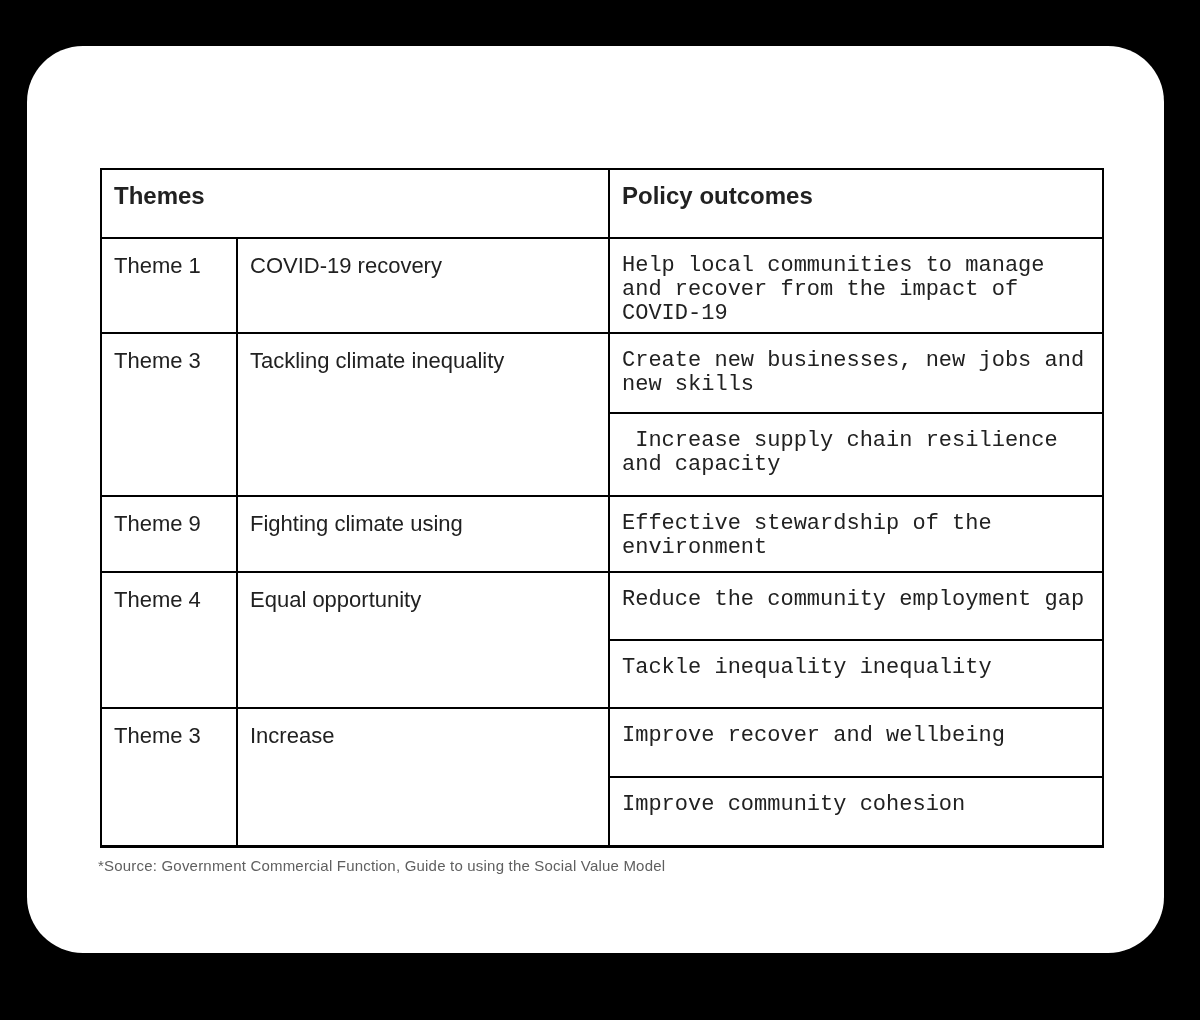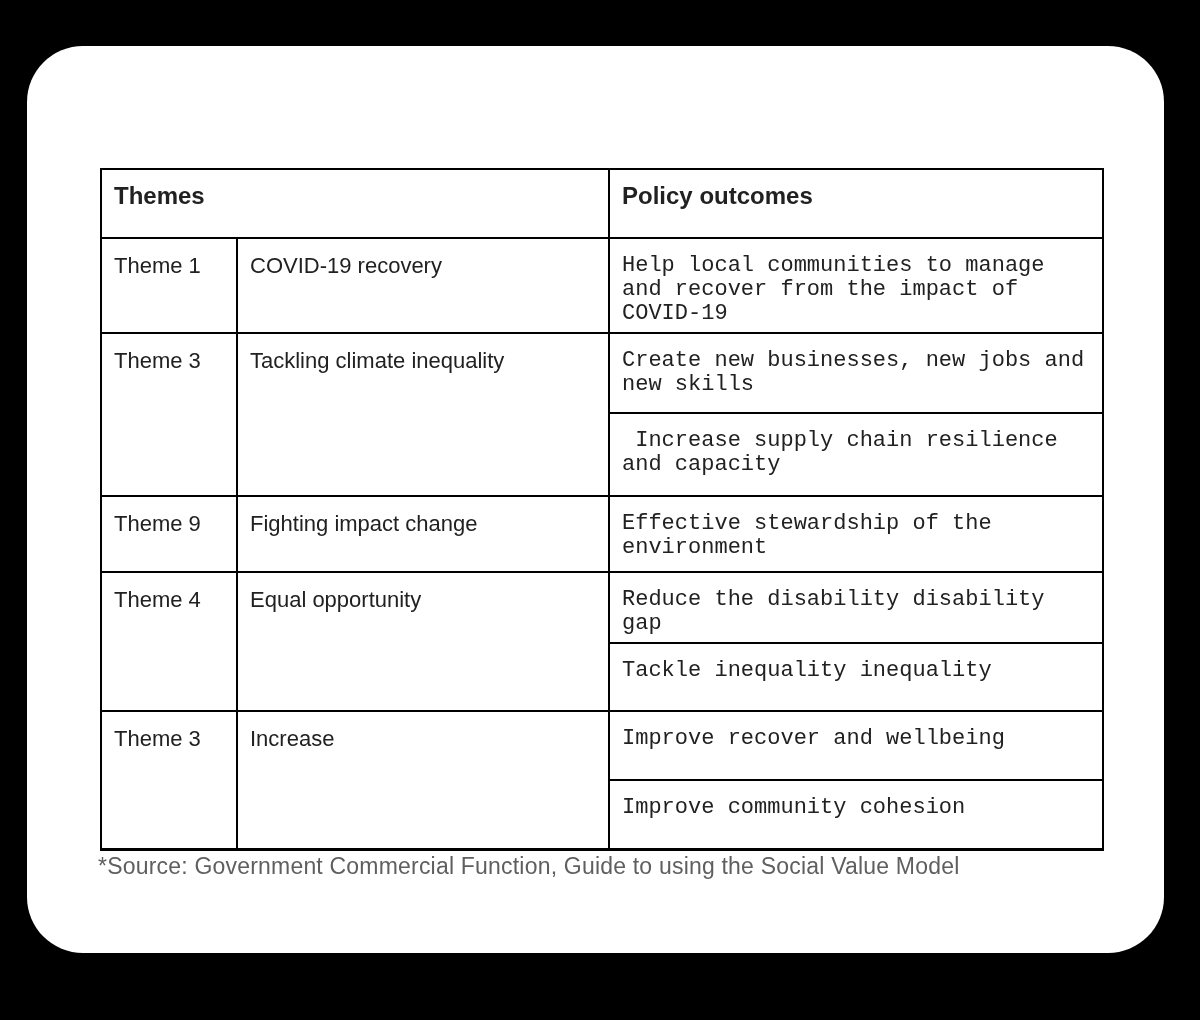--- a/index.html
+++ b/index.html
@@ -60,21 +60,21 @@
   tr.r2b { height: 83px; }
   tr.r3  { height: 76px; }
   tr.r4a { height: 68px; padding-left: 36px; }
   tr.r4b { height: 68px; }
   tr.r5a { height: 69px; }
   tr.r5b { height: 69px; }
   .source {
     position: absolute;
     left: 71px;
     top: 806px;
-    font-size: 23px;
+    font-size: 15px;
     line-height: 28px;
     letter-spacing: 0.2px;
     color: #5f5f5f;
   }
 </style>
 </head>
 <body>
 
 <div class="stage">
   <div class="card">
@@ -101,28 +101,28 @@
           <td rowspan="2">Theme 3</td>
           <td rowspan="2">Tackling climate inequality</td>
           <td class="out">Create new businesses, new jobs and new skills</td>
         </tr>
         <tr class="r2b">
           <td class="out"> Increase supply chain resilience and capacity</td>
         </tr>
 
         <tr class="r3">
           <td>Theme 9</td>
-          <td>Fighting impact change</td>
+          <td>Fighting climate using</td>
           <td class="out">Effective stewardship of the environment</td>
         </tr>
 
         <tr class="r4a">
           <td rowspan="2">Theme 4</td>
           <td rowspan="2">Equal opportunity</td>
-          <td class="out">Reduce the disability disability gap</td>
+          <td class="out">Reduce the community employment gap</td>
         </tr>
         <tr class="r4b">
           <td class="out">Tackle inequality inequality</td>
         </tr>
 
         <tr class="r5a">
           <td rowspan="2">Theme 3</td>
           <td rowspan="2">Increase</td>
           <td class="out">Improve recover and wellbeing</td>
         </tr>

